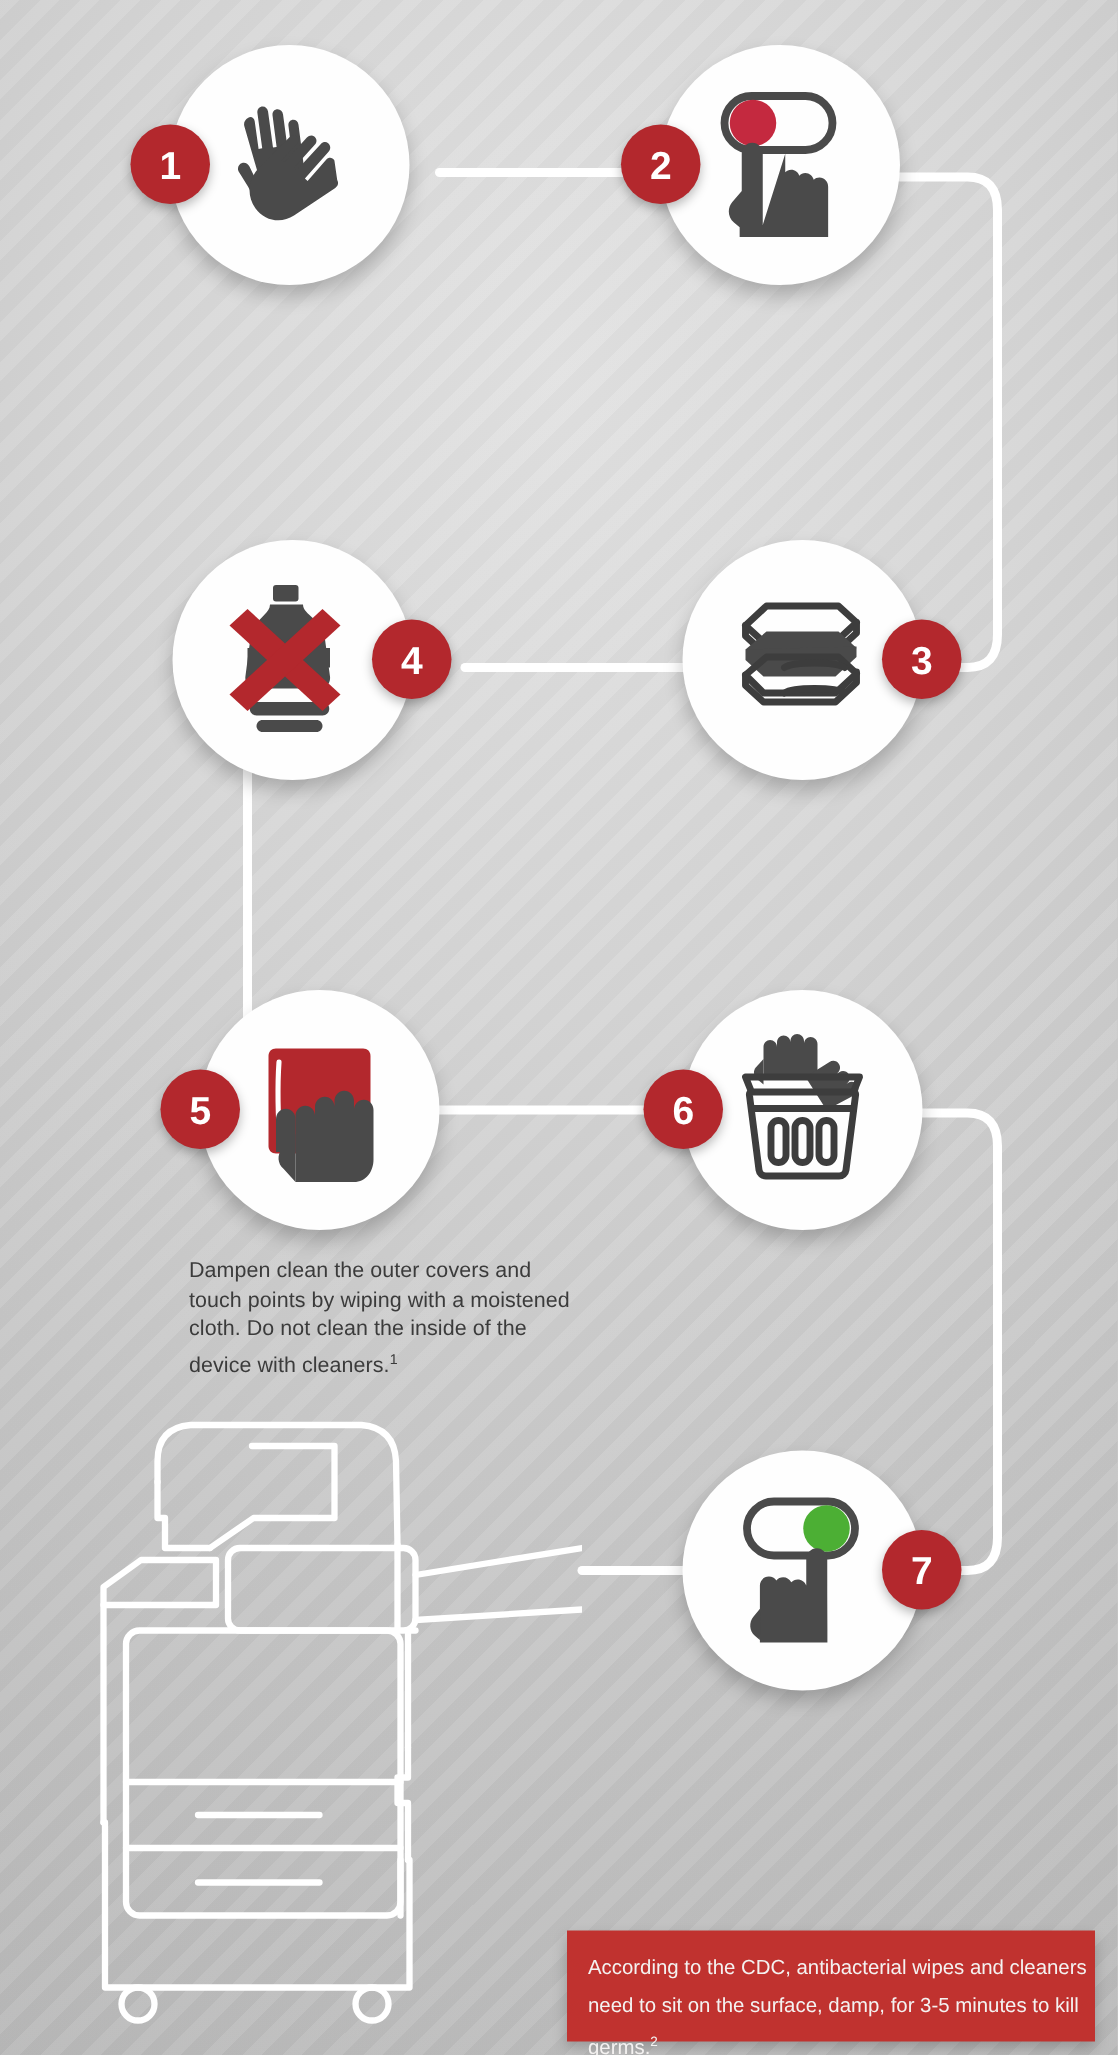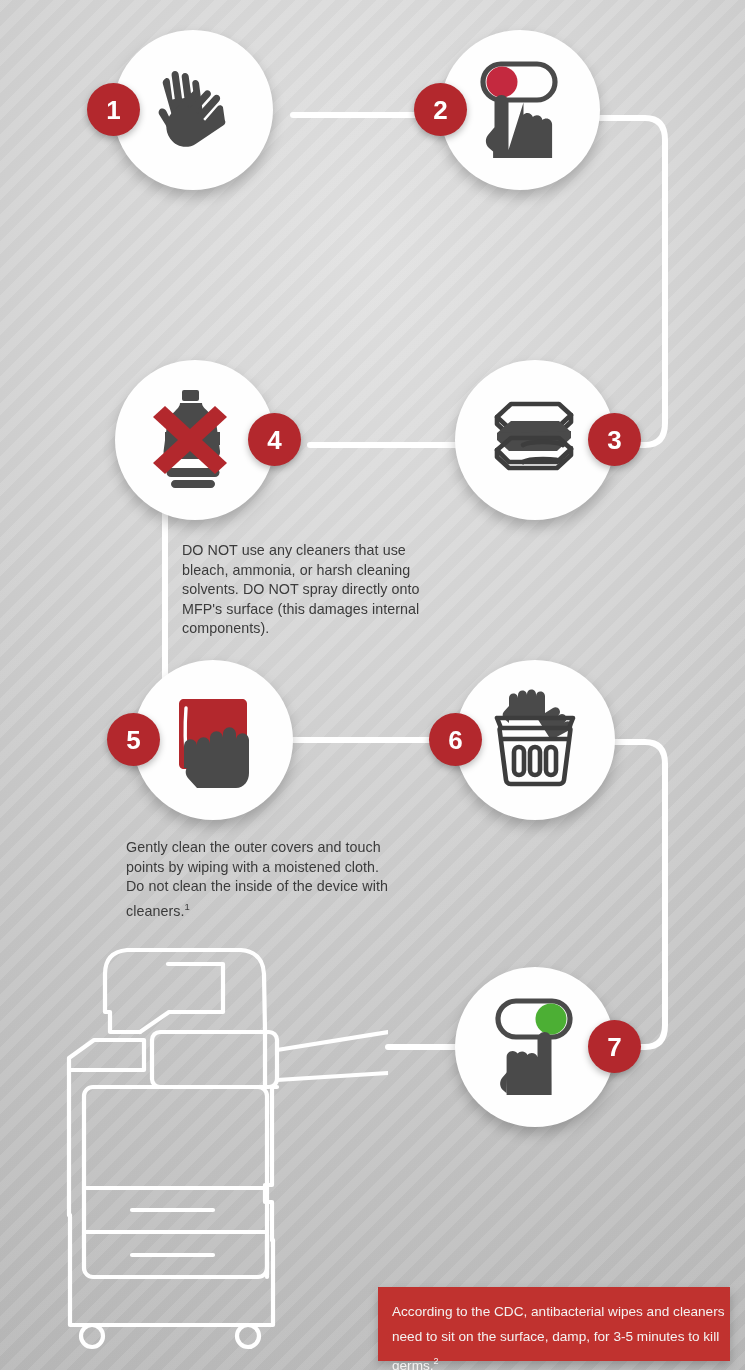--- a/index.html
+++ b/index.html
@@ -152,21 +152,20 @@
           <path d="M36 96h36c2.2 0 4 1.8 4 4s-1.8 4-4 4H36c-2.2 0-4-1.8-4-4s1.8-4 4-4z"></path>
         </g>
         <g fill="#b3282d">
           <path d="M14 33l12-11 62 57-12 11z"></path>
           <path d="M88 33L76 22 14 79l12 11z"></path>
         </g>
       </svg>
     </div>
     <div class="badge right">4</div>
   </div>
-  <div class="caption" style="left:182px;top:541px;width:250px;">DO NOT use any cleaners that use bleach, ammonia, or harsh cleaning solvents. DO NOT spray directly onto MFP's surface (this damages internal components).</div>
 
   <div class="node" style="left:455px;top:360px;">
     <div class="disc">
       <svg width="112" height="108" viewBox="0 0 112 108">
         <g fill="none" stroke="#3d3d3d" stroke-width="4.6" stroke-linejoin="round" stroke-linecap="round">
           <path d="M18 31l14-13h48l12 11-14 13H30z"></path>
           <path d="M18 31v7l12 11h48l14-13v-7"></path>
         </g>
         <path d="M18 47l14-12h48l12 11-14 13H30z" fill="#4a4a4a"></path>
         <path d="M18 47v7l12 11h48l14-13v-7" fill="#4a4a4a"></path>
@@ -188,21 +187,21 @@
         <path d="M29 24c-1 14-1 38 1 54" fill="none" stroke="#fff" stroke-width="3.4" stroke-linecap="round"></path>
         <g fill="#4a4a4a">
           <path d="M40 104V60c0-3.8 2.9-6.8 6.5-6.8S53 56.2 53 60v-6c0-3.8 2.9-6.8 6.5-6.8S66 50.2 66 54v-4c0-3.8 2.9-6.8 6.5-6.8S79 46.2 79 50v6c0-3.8 2.9-6.8 6.5-6.8S92 52.2 92 56v33c0 8-5 15-13 15H40z"></path>
           <path d="M40 104V72l-9 10c-3.4 3.9-3 9.8 1 13.2l8 8.8z"></path>
           <path d="M40 62c0-3.8-2.9-6.8-6.5-6.8S27 58.2 27 62v22h13z"></path>
         </g>
       </svg>
     </div>
     <div class="badge left">5</div>
   </div>
-  <div class="caption" style="left:126px;top:838px;width:265px;"><span>Gently clean the outer covers and touch points by wiping with a moistened cloth. Do not clean the inside of the device with cleaners.</span><sup>1</sup></div>
+  <div class="caption" style="left:126px;top:838px;width:265px;"><span>Dampen clean the outer covers and touch points by wiping with a moistened cloth. Do not clean the inside of the device with cleaners.</span><sup>1</sup></div>
 
   <div class="node" style="left:455px;top:660px;">
     <div class="disc">
       <svg width="112" height="112" viewBox="0 0 112 112">
         <g fill="#4a4a4a">
           <path d="M30 34V14c0-2.6 2-4.6 4.4-4.6S39 11.4 39 14v-3c0-2.6 2-4.6 4.4-4.6S48 8.4 48 11v-1c0-2.6 2-4.6 4.4-4.6S57 7.4 57 10v2c0-2.6 2-4.6 4.4-4.6S66 9.4 66 12v22z"></path>
           <path d="M30 34V22l-5 5.5c-2 2.2-1.8 5.6.5 7.6L30 39z"></path>
           <path d="M62 36l16-10c2.2-1.4 5-0.8 6.3 1.4 1.4 2.2.7 5-1.5 6.4l1.7-1c2.2-1.4 5-.8 6.3 1.4 1.4 2.2.7 5-1.5 6.4l1-.6c2.2-1.4 5-.8 6.3 1.4 1.3 2.2.7 5-1.5 6.4L76 58z" transform="translate(-4,-2)"></path>
         </g>
         <g fill="none" stroke="#3d3d3d" stroke-width="4.6" stroke-linejoin="round" stroke-linecap="round">

